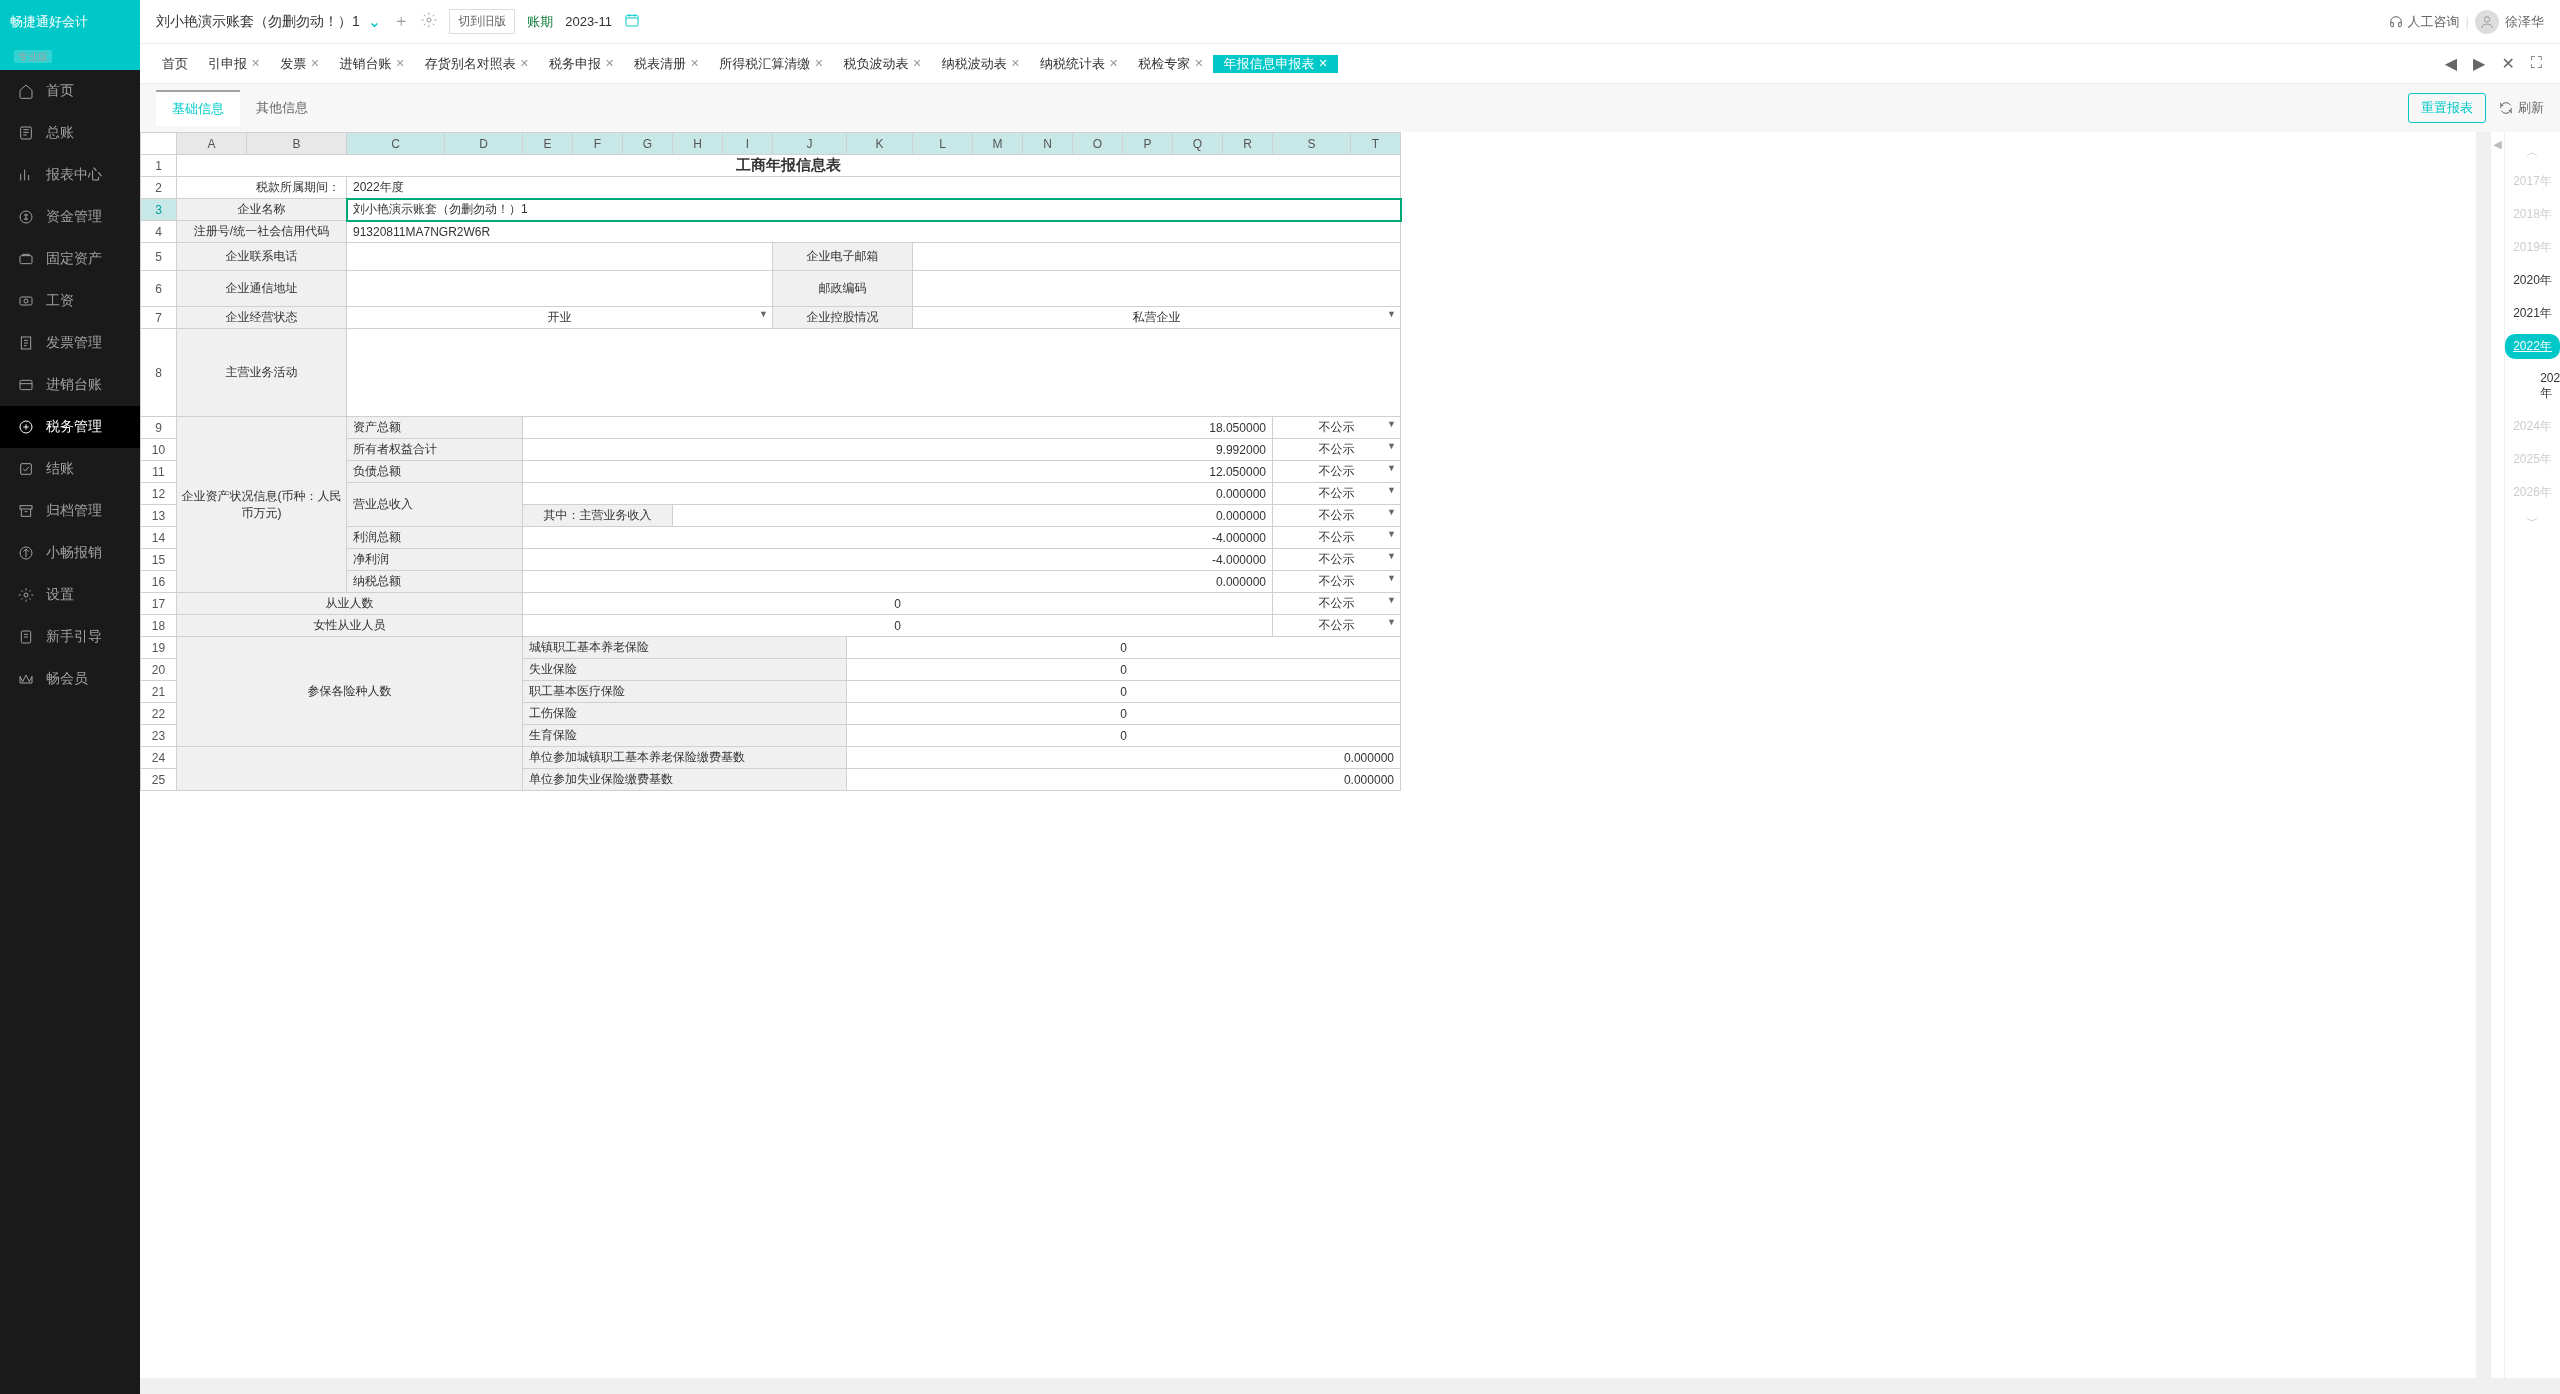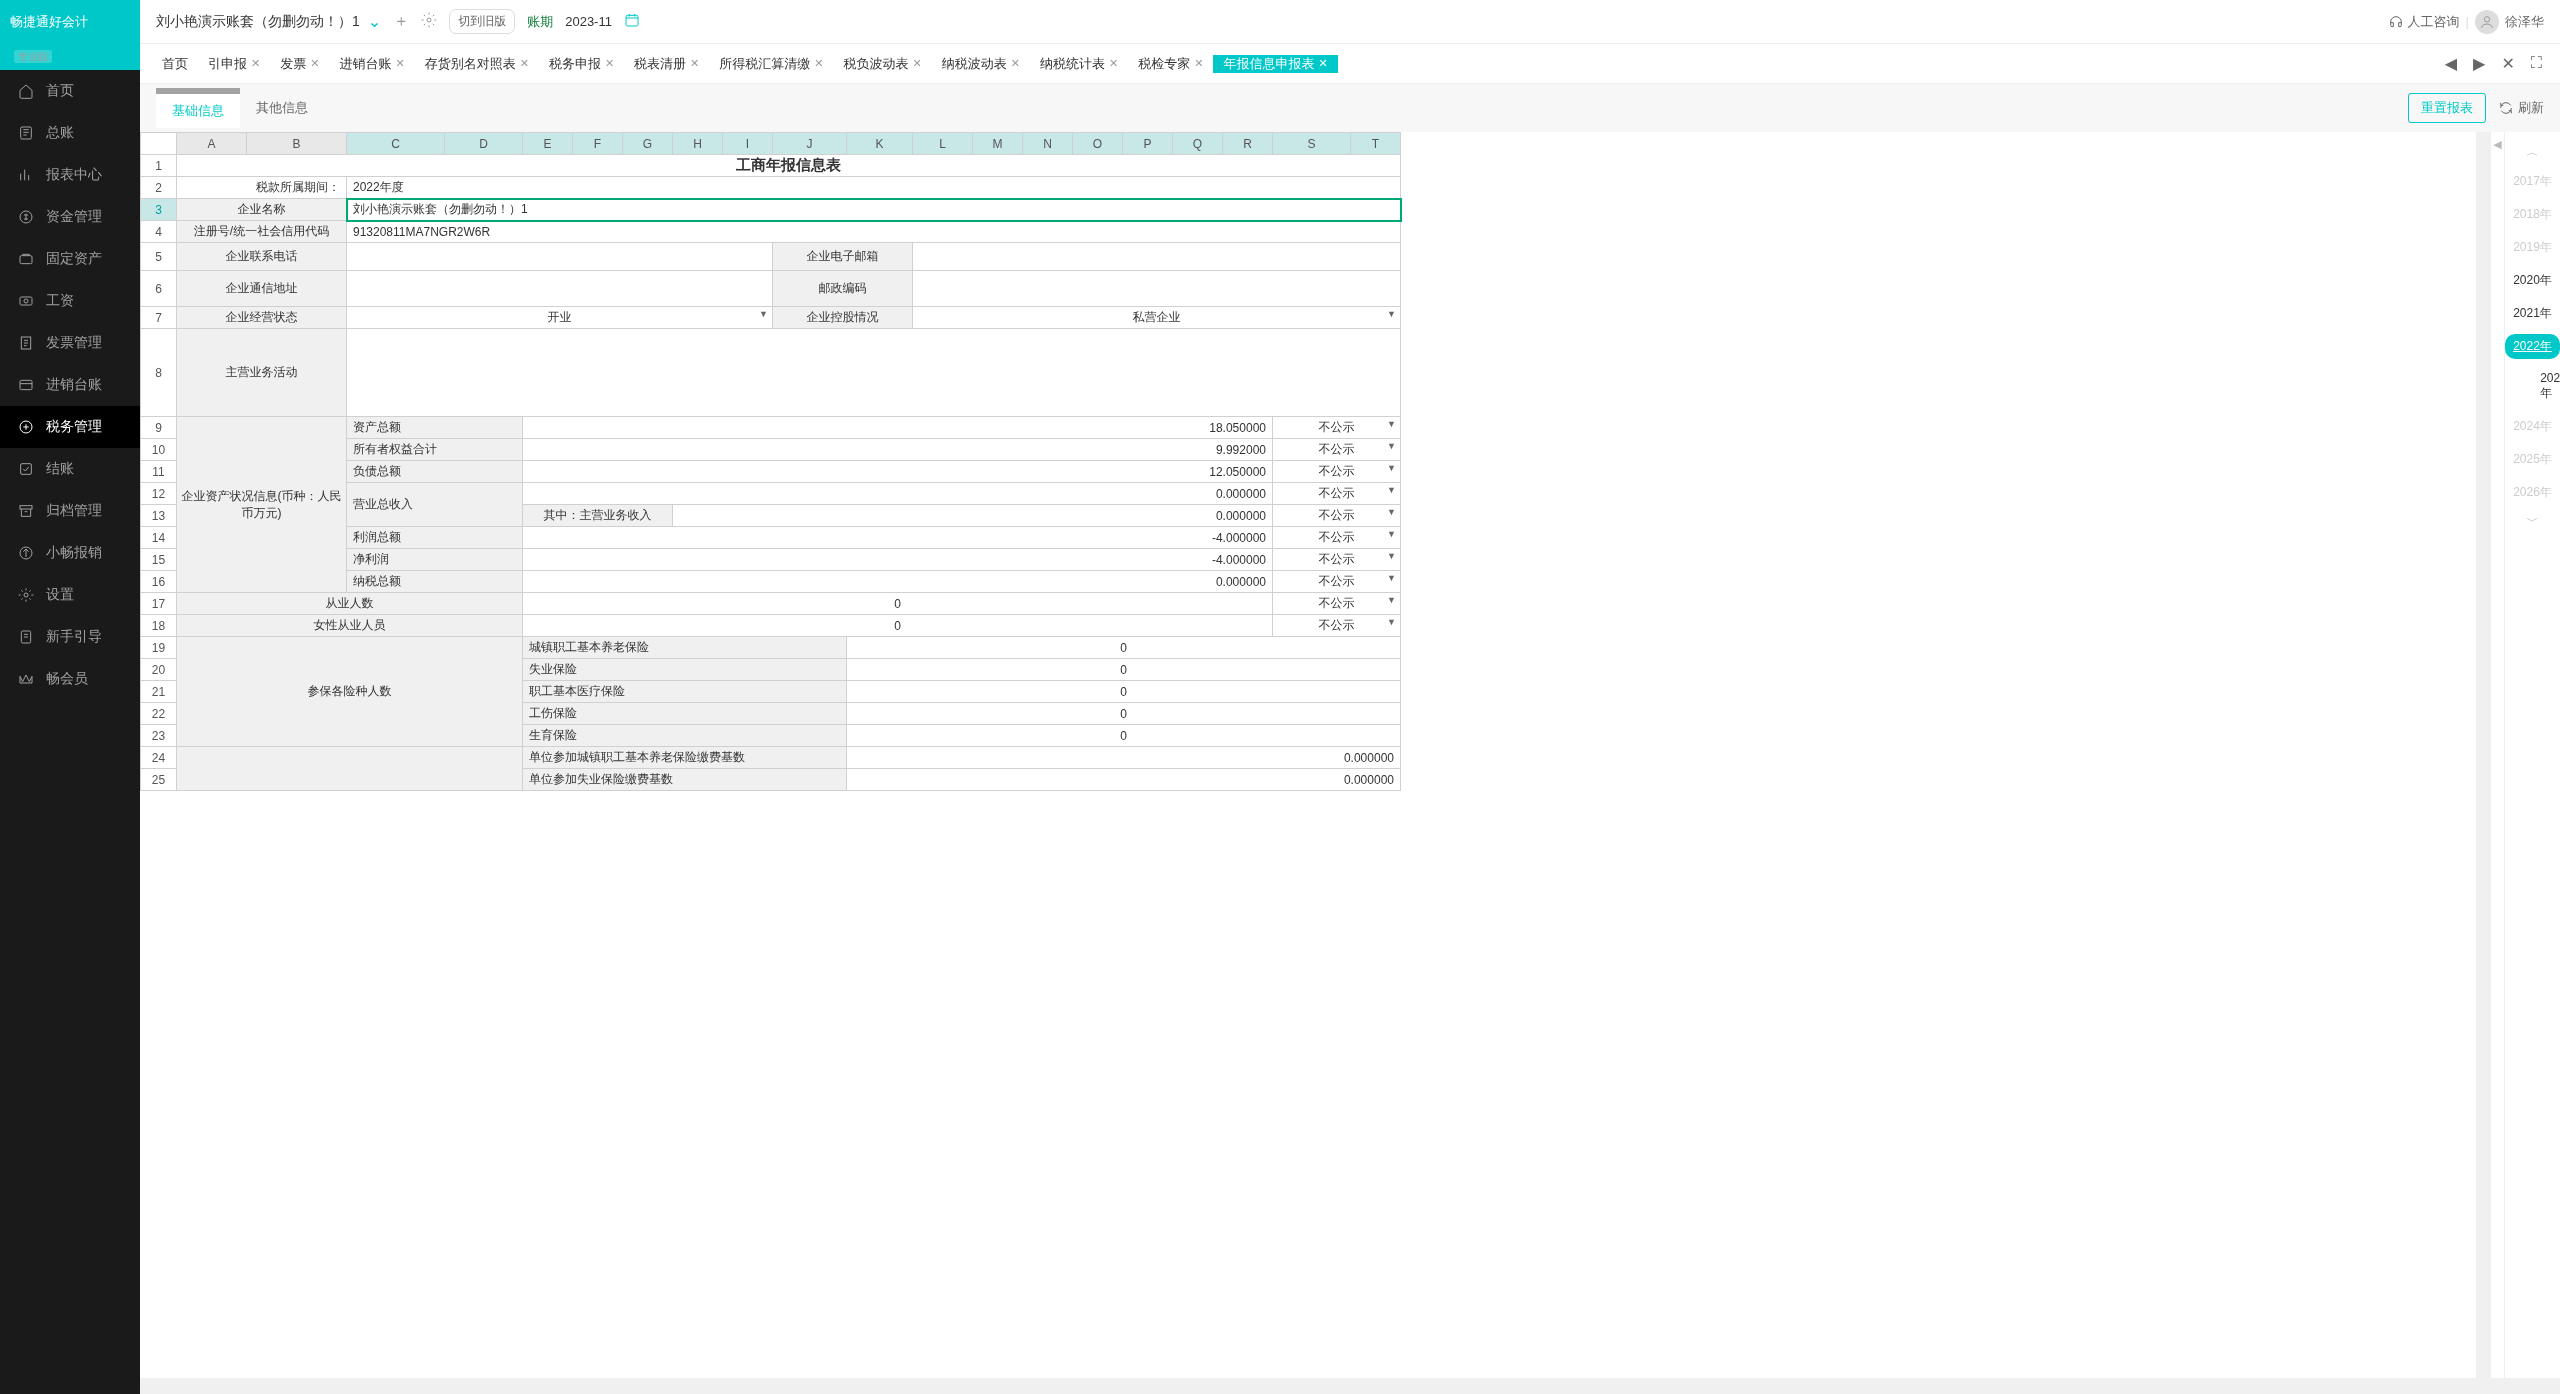--- a/index.html
+++ b/index.html
@@ -12,37 +12,37 @@
 .logo-sub { font-size: 10px; background: rgba(255,255,255,0.2); padding: 1px 4px; border-radius: 2px; margin-left: 4px; }
 .nav-item { display: flex; align-items: center; padding: 12px 18px; font-size: 14px; cursor: pointer; gap: 12px; }
 .nav-item.active { background: #000; color: #fff; }
 .nav-icon { width: 16px; height: 16px; display: inline-flex; align-items: center; justify-content: center; }
 
 
 .main { flex: 1; display: flex; flex-direction: column; background: #fff; min-width: 0; }
 .topbar { height: 44px; display: flex; align-items: center; padding: 0 16px; border-bottom: 1px solid #eee; gap: 12px; }
 .acct-select { color: #333; font-size: 14px; display: flex; align-items: center; gap: 8px; }
 .chev { color: #00c8c8; font-size: 16px; }
-.top-btn { border: 1px solid #ddd; padding: 3px 8px; border-radius: 7px; font-size: 12px; color: #666; cursor: pointer; }
+.top-btn { border: 1px solid #ddd; padding: 3px 8px; border-radius: 1px; font-size: 12px; color: #666; cursor: pointer; }
 .top-right { margin-left: auto; display: flex; align-items: center; gap: 6px; font-size: 13px; color: #666; }
 .avatar { width: 24px; height: 24px; background: #ddd; border-radius: 50%; display: inline-flex; align-items: center; justify-content: center; }
 
 
 .tabstrip { height: 40px; display: flex; align-items: center; border-bottom: 1px solid #eee; padding: 0 12px; gap: 4px; }
 .tab { padding: 0 10px; font-size: 13px; color: #333; display: flex; align-items: center; height: 100%; gap: 4px; cursor: pointer; white-space: nowrap; }
 .tab.active { background: #00c8c8; color: #fff; }
 .tab .x { color: #999; font-size: 11px; }
 .tab.active .x { color: #fff; }
 .tab-ctrl { margin-left: auto; display: flex; gap: 4px; }
 .tab-ctrl span { padding: 4px 6px; cursor: pointer; color: #666; }
 
 
 .subbar { height: 48px; display: flex; align-items: center; padding: 0 16px; background: #f7f7f7; }
 .subtab { padding: 8px 16px; font-size: 13px; cursor: pointer; color: #666; }
-.subtab.active { background: #fff; color: #00c8c8; border-top: 6px solid #a3a3a3; }
+.subtab.active { background: #fff; color: #00c8c8; border-top: 2px solid #a3a3a3; }
 .sub-right { margin-left: auto; display: flex; gap: 12px; }
 .btn-outline { border: 1px solid #00c8c8; color: #00c8c8; padding: 5px 12px; border-radius: 3px; font-size: 13px; cursor: pointer; }
 .btn-text { color: #666; font-size: 13px; display: flex; align-items: center; gap: 4px; cursor: pointer; }
 
 
 .sheet-wrap { flex: 1; display: flex; min-height: 0; }
 .sheet-scroll { flex: 1; overflow: auto; position: relative; }
 .sheet { border-collapse: collapse; font-size: 12px; color: #333; }
 .sheet th, .sheet td { border: 1px solid #d0d0d0; height: 22px; padding: 0; text-align: center; background: #fff; }
 .col-hdr { background: #e8e8e8 !important; font-weight: normal; color: #555; height: 20px; }

